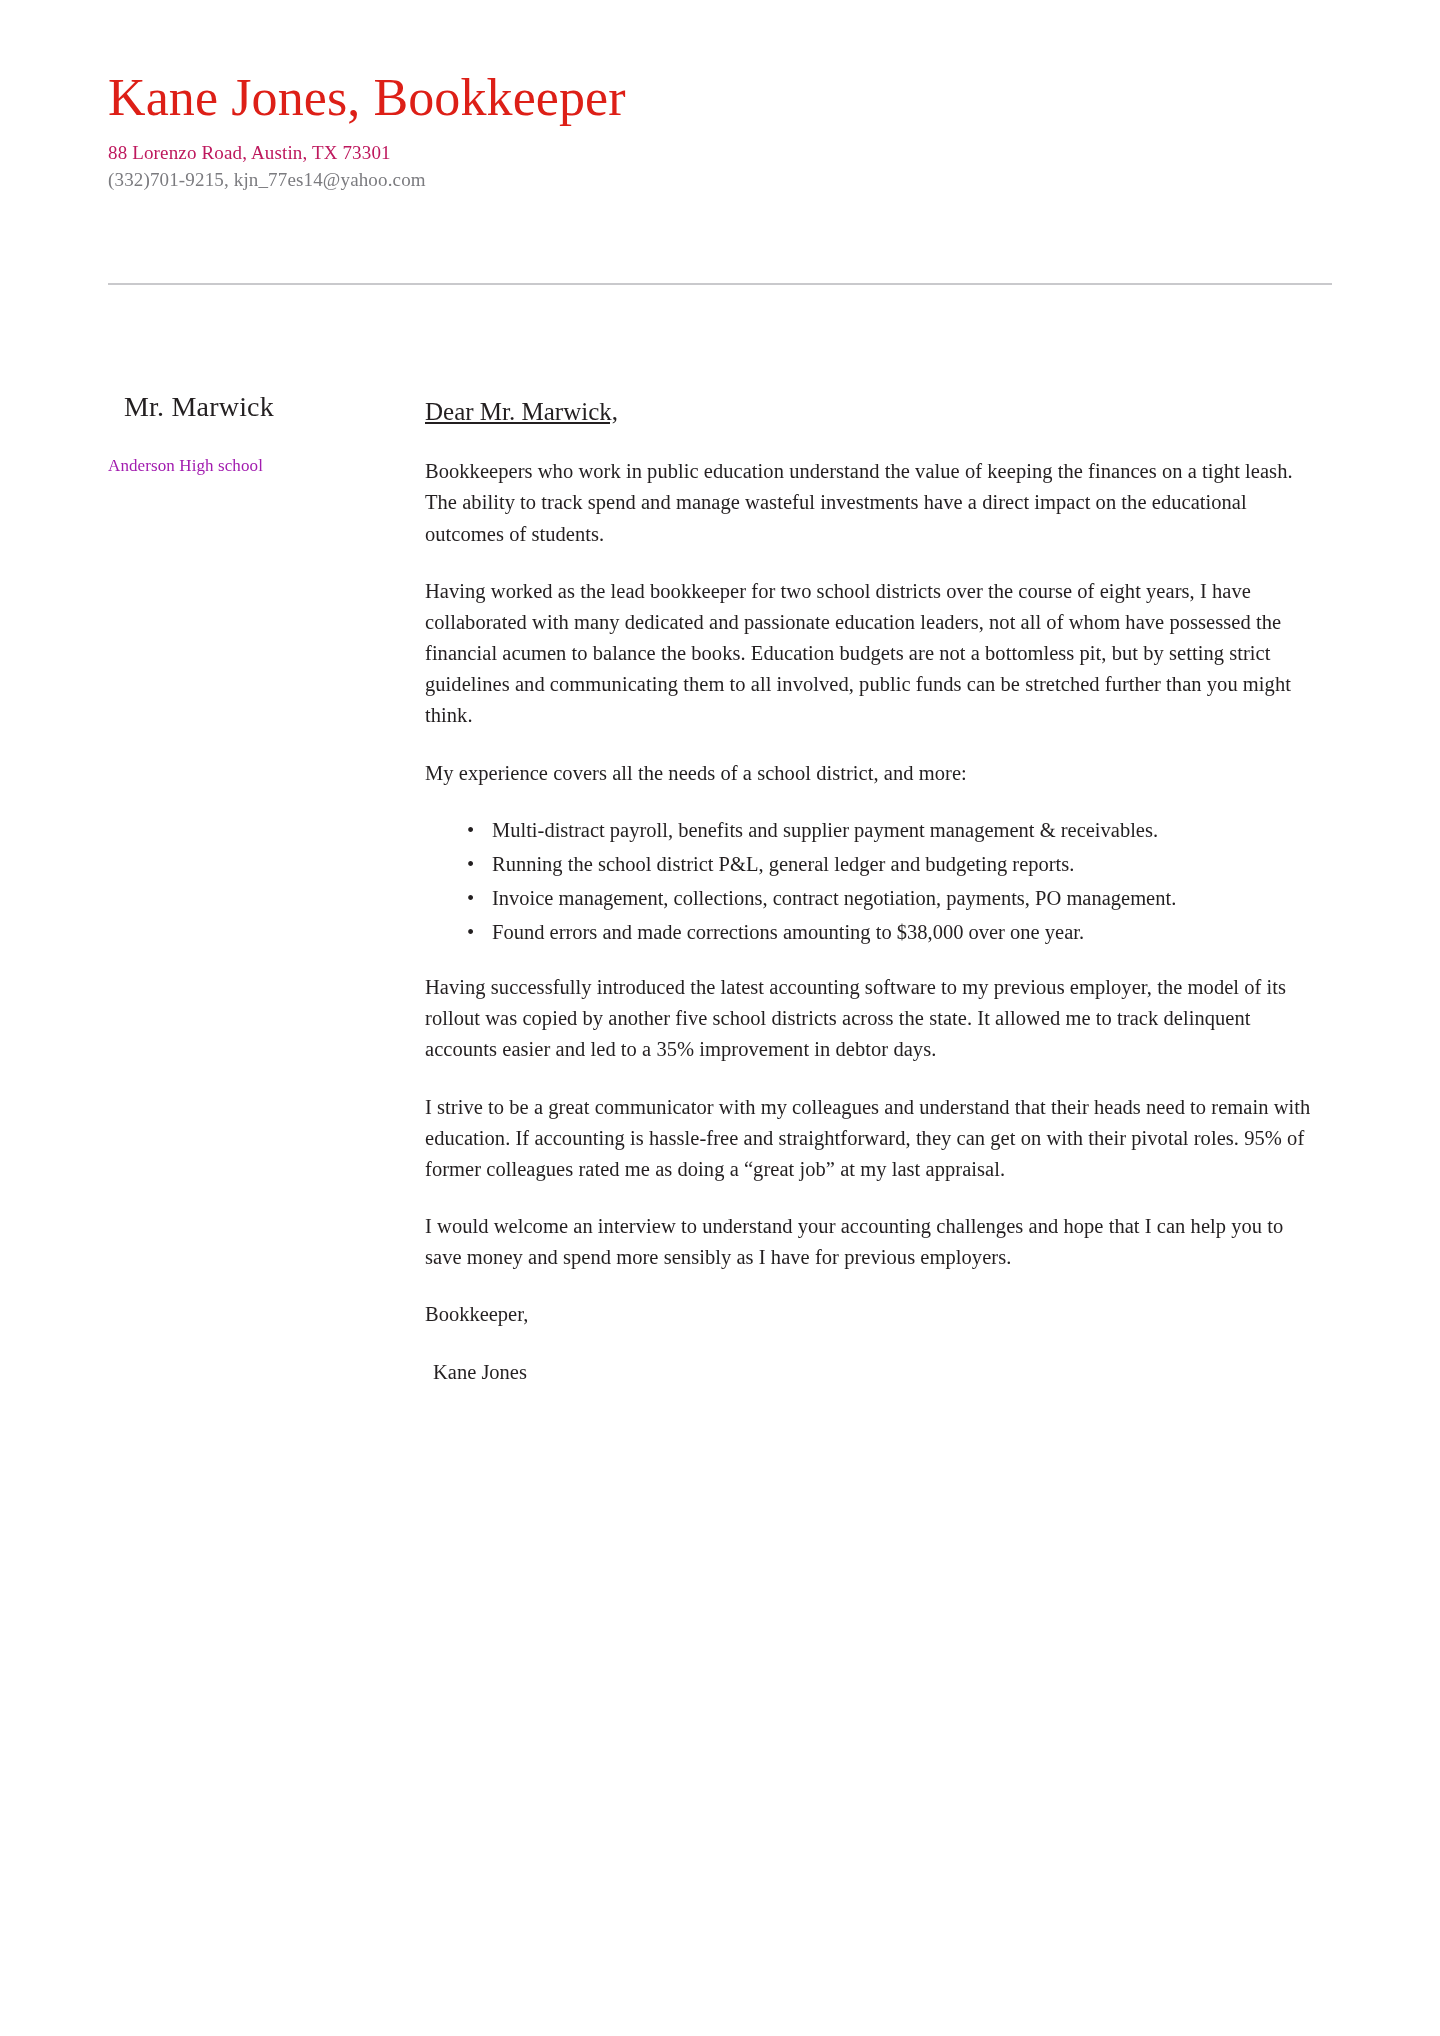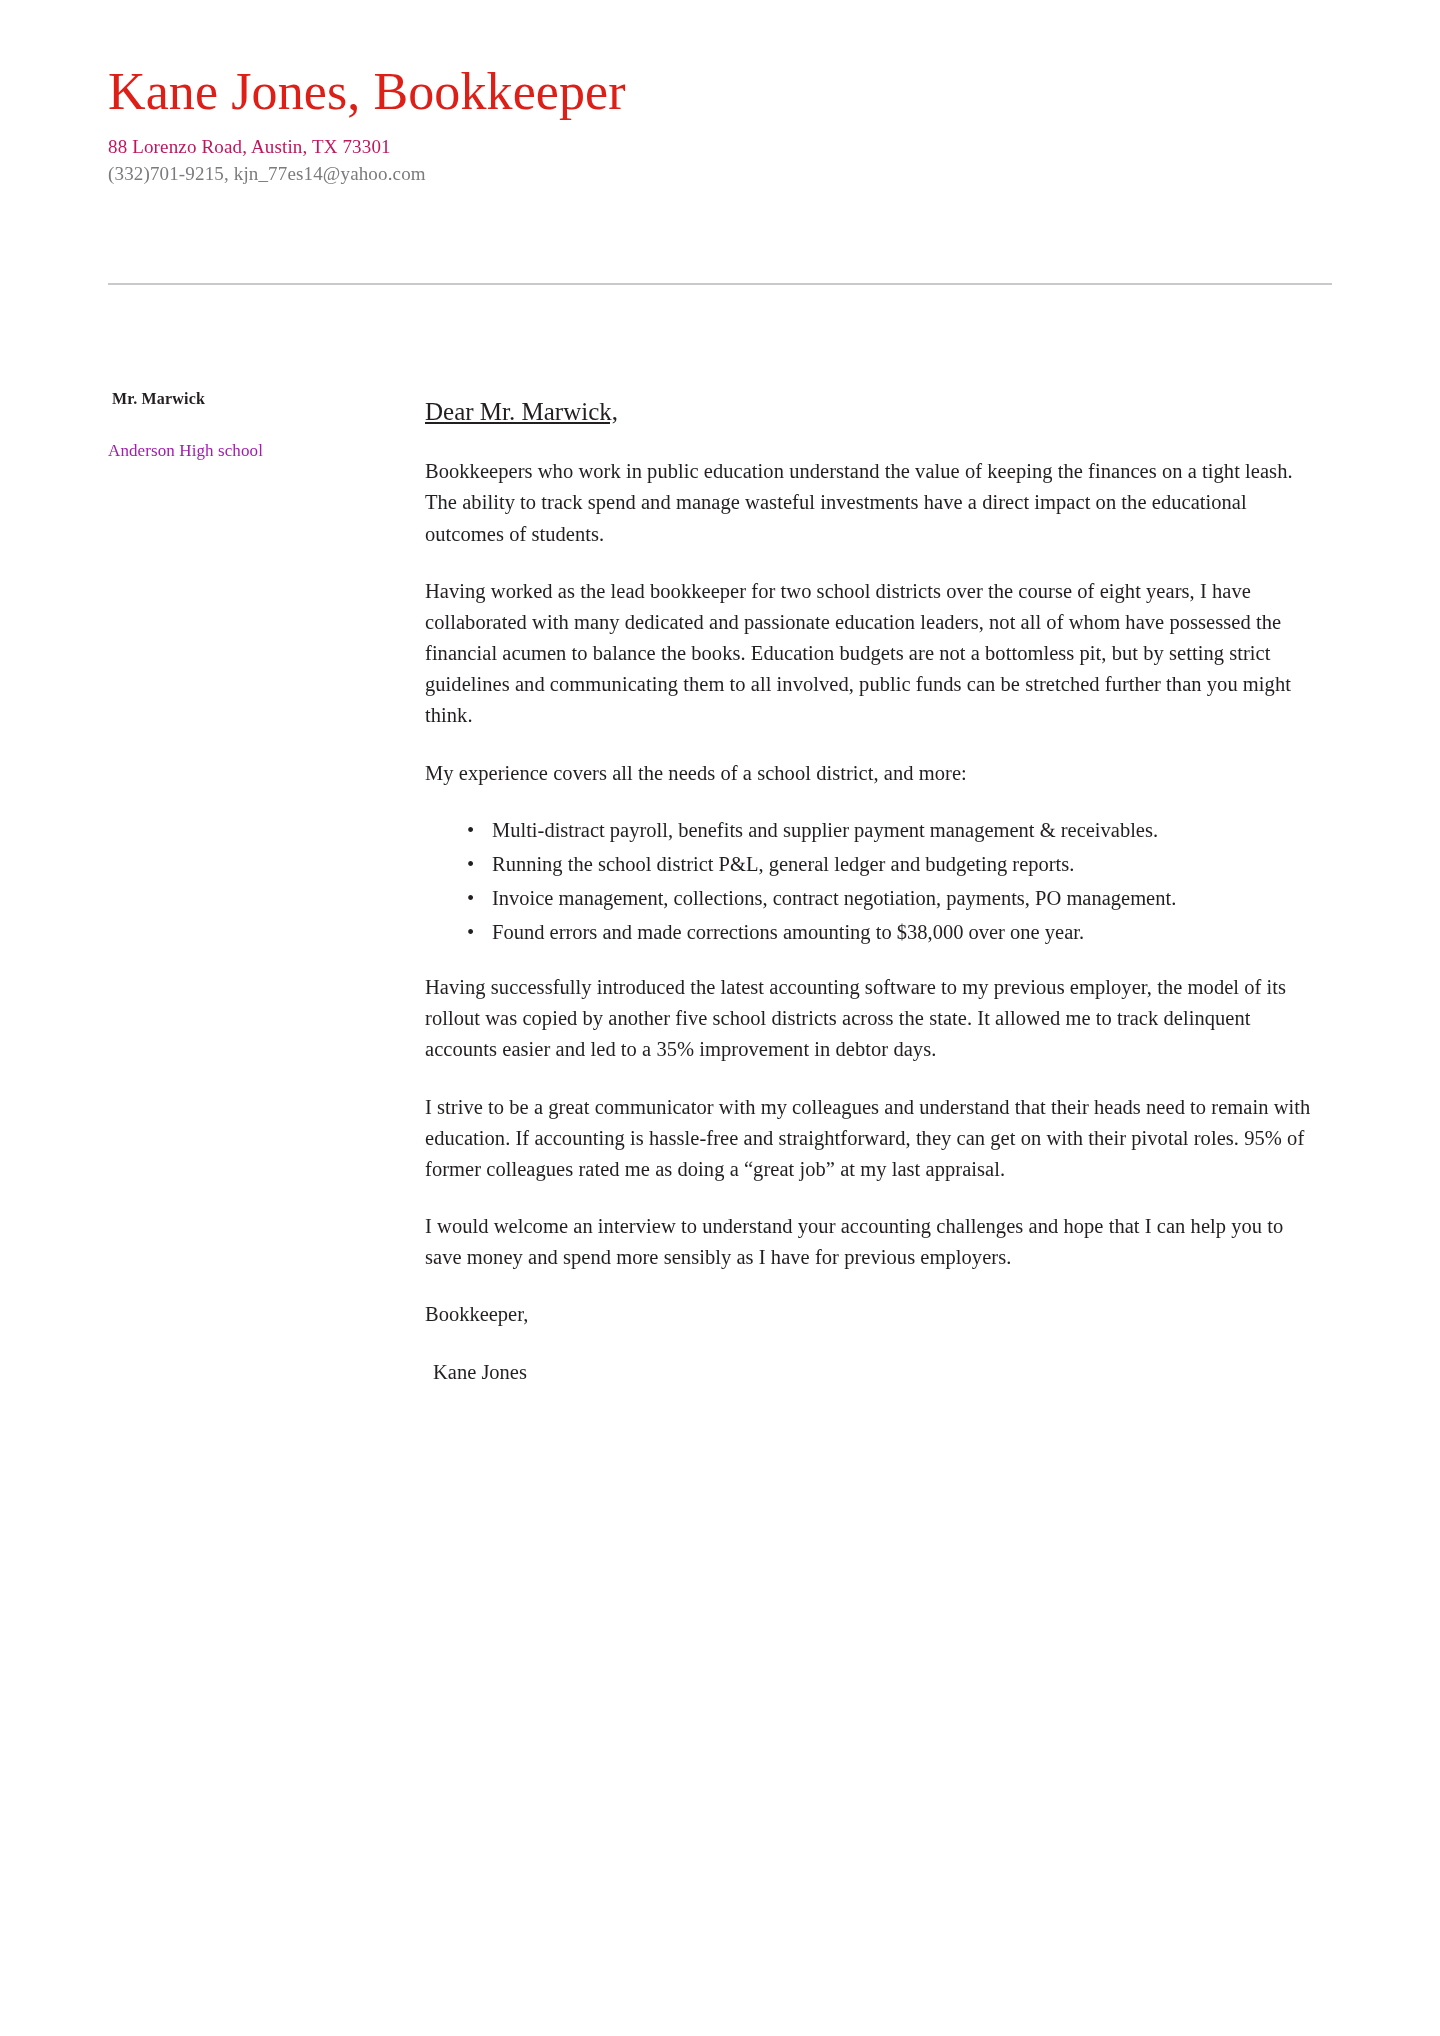--- a/index.html
+++ b/index.html
@@ -19,21 +19,21 @@
     width: 1440px;
     height: 2036px;
     background: #ffffff;
     box-sizing: border-box;
   }
 
   
   .header {
     position: absolute;
     left: 108px;
-    top: 64px;
+    top: 70px;
     width: 1224px;
   }
   .name-title {
     font-size: 52px;
     line-height: 1.08;
     font-weight: 400;
     letter-spacing: 0.1px;
     margin: 0 0 14px 0;
     white-space: nowrap;
   }
@@ -62,24 +62,24 @@
     width: 1226px;
     display: flex;
     align-items: flex-start;
   }
   .col-left {
     width: 310px;
     flex: 0 0 310px;
     padding-top: 9px;
   }
   .recipient-name {
-    font-size: 16px;
-    font-weight: bold;
+    font-size: 28px;
+    font-weight: normal;
     line-height: 1.3;
-    margin: 0 0 30px 4px;
+    margin: 0 0 30px 16px;
     letter-spacing: 0.2px;
   }
   .recipient-org {
     font-size: 17px;
     line-height: 1.35;
     color: #a21caf;
     letter-spacing: 0.1px;
   }
 
   .col-right {

